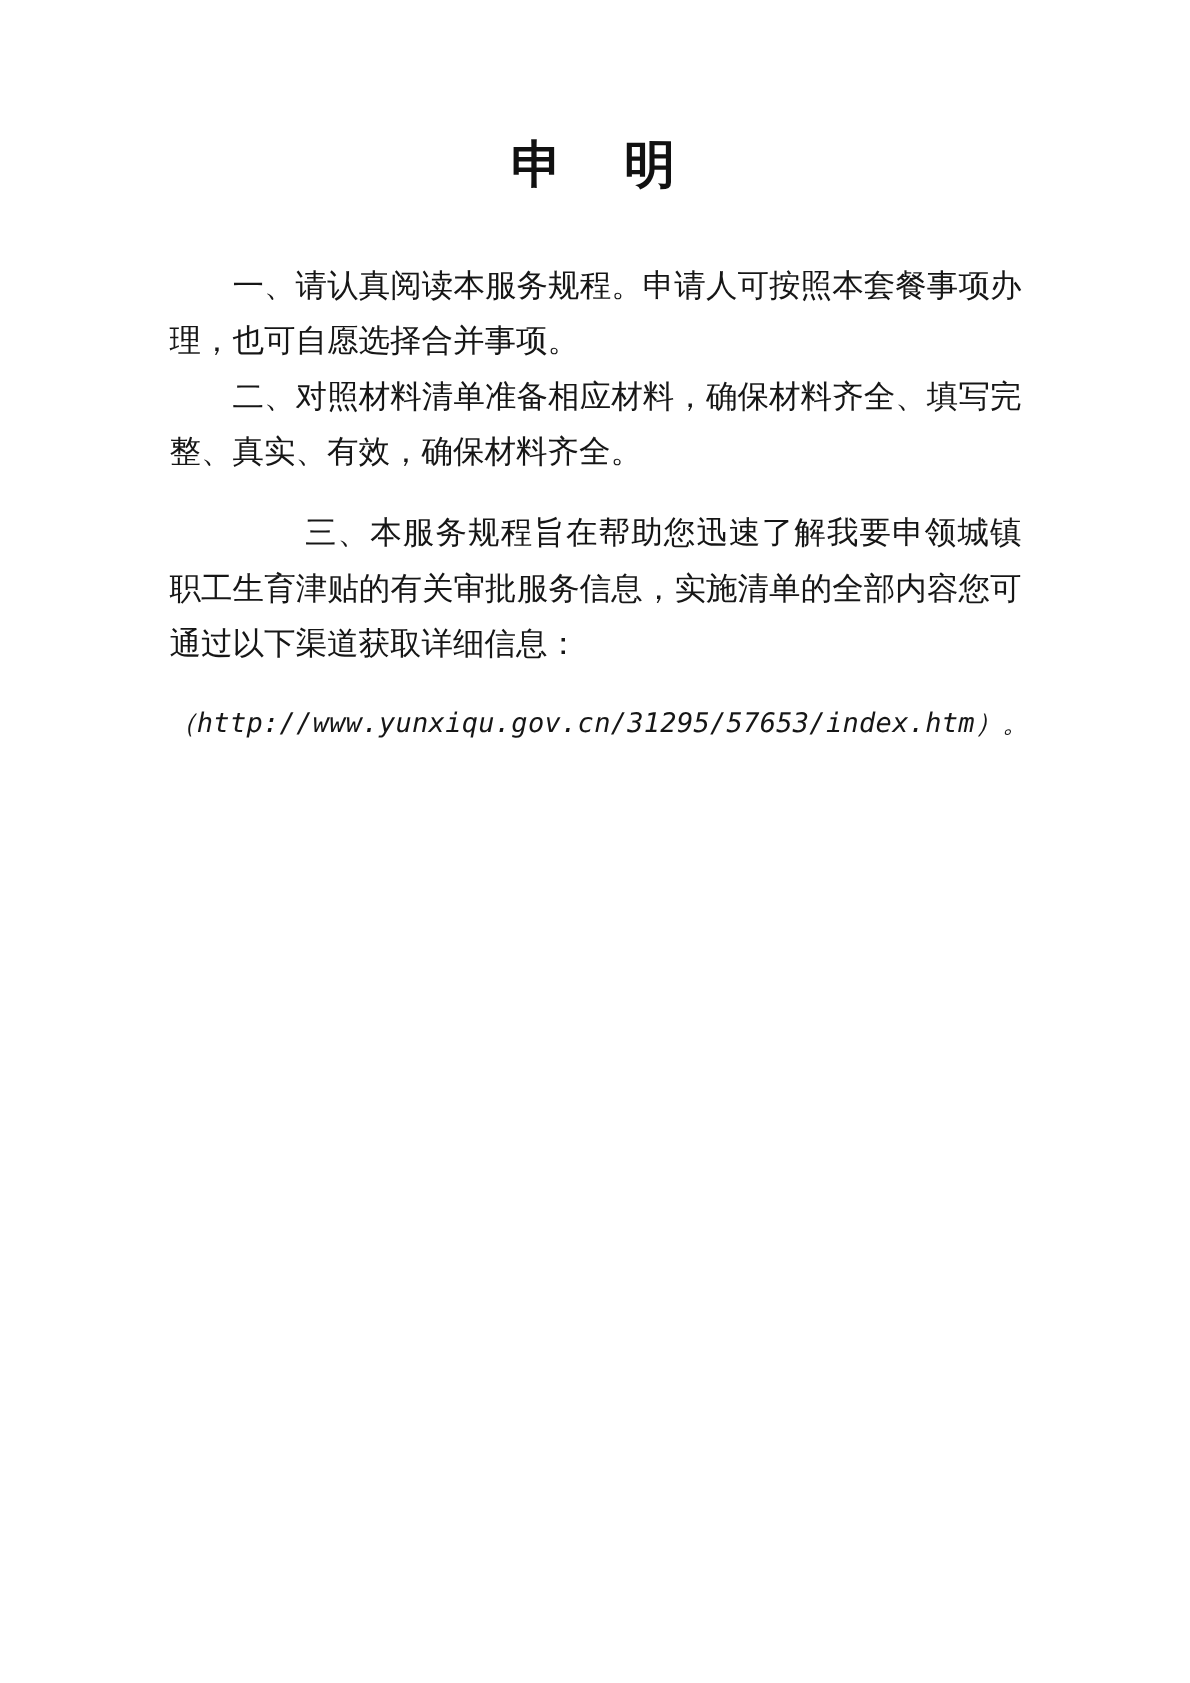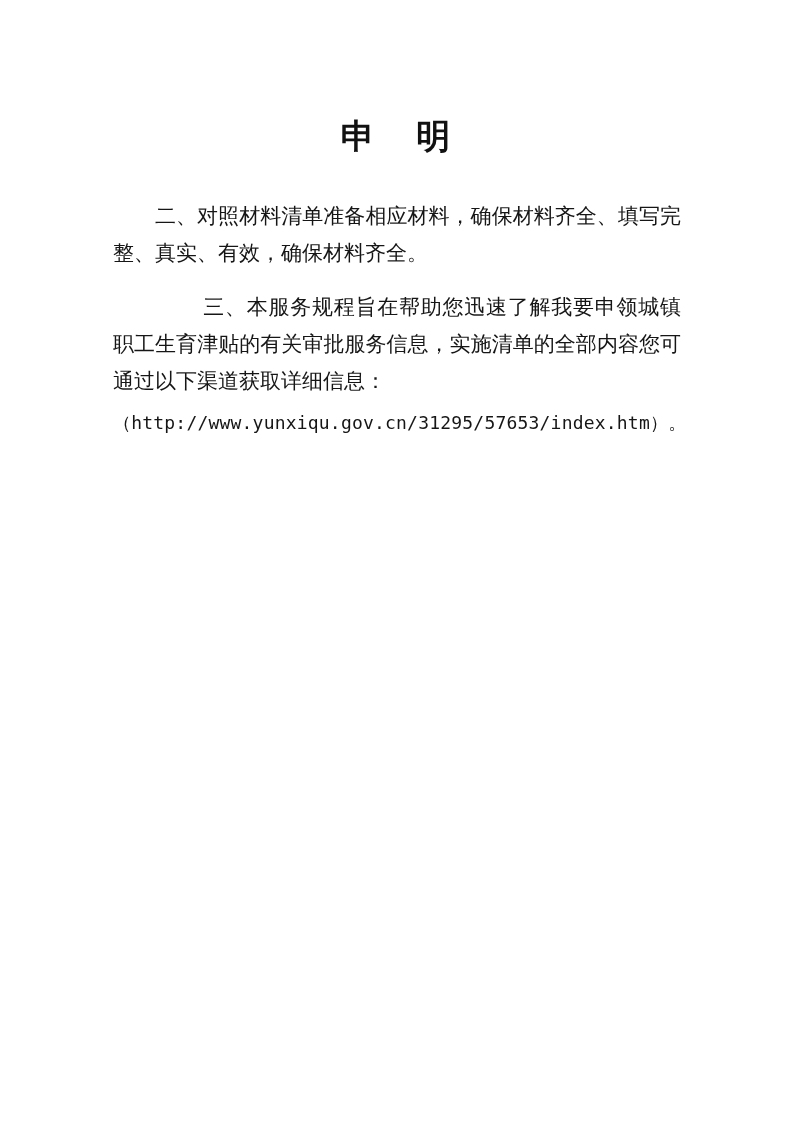--- a/index.html
+++ b/index.html
@@ -15,21 +15,21 @@
     font-family: "Liberation Serif", "DejaVu Serif", serif;
     color: #1a1a1a;
   }
   .page {
     width: 793px;
     height: 1122px;
     position: relative;
     background: #ffffff;
   }
   .doc-title {
-    margin: 114px 0 0 0;
+    margin: 88px 0 0 0;
     padding: 0;
     text-align: center;
     font-family: "Liberation Sans", "DejaVu Sans", sans-serif;
     font-weight: bold;
     font-size: 34px;
     line-height: 44px;
     letter-spacing: 2px;
     word-spacing: 28px;
     color: #111111;
   }
@@ -45,34 +45,36 @@
     padding: 0;
   }
   .indent-2 {
     text-indent: 2em;
   }
   .indent-wide {
     text-indent: 4.3em;
     margin-top: 17px;
   }
   .url-line {
-    margin-top: 4px;
+    margin-top: 16px;
     font-family: "DejaVu Sans Mono", "Liberation Mono", monospace;
     font-size: 18px;
     text-indent: 0;
     text-align: left;
     letter-spacing: 0.2px;
+    font-style: italic;
   }
 </style>
 </head>
 <body>
 
 <div class="page">
 
   <h1 class="doc-title">申 明</h1>
 
   <div class="doc-body">
+    <p class="para indent-2">一、请认真阅读本服务规程。申请人可按照本套餐事项办理，也可自愿选择合并事项。</p>
     <p class="para indent-2">二、对照材料清单准备相应材料，确保材料齐全、填写完整、真实、有效，确保材料齐全。</p>
     <p class="para indent-wide">三、本服务规程旨在帮助您迅速了解我要申领城镇职工生育津贴的有关审批服务信息，实施清单的全部内容您可通过以下渠道获取详细信息：</p>
     <p class="para url-line">（http://www.yunxiqu.gov.cn/31295/57653/index.htm）。</p>
   </div>
 
 </div>
 
 </body></html>

